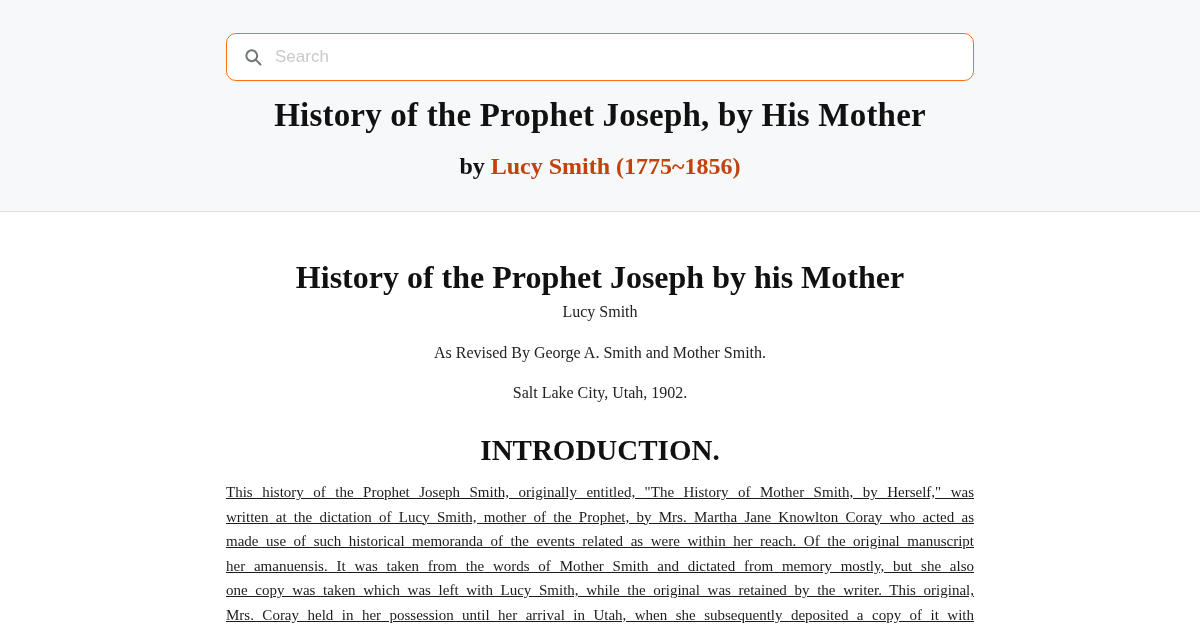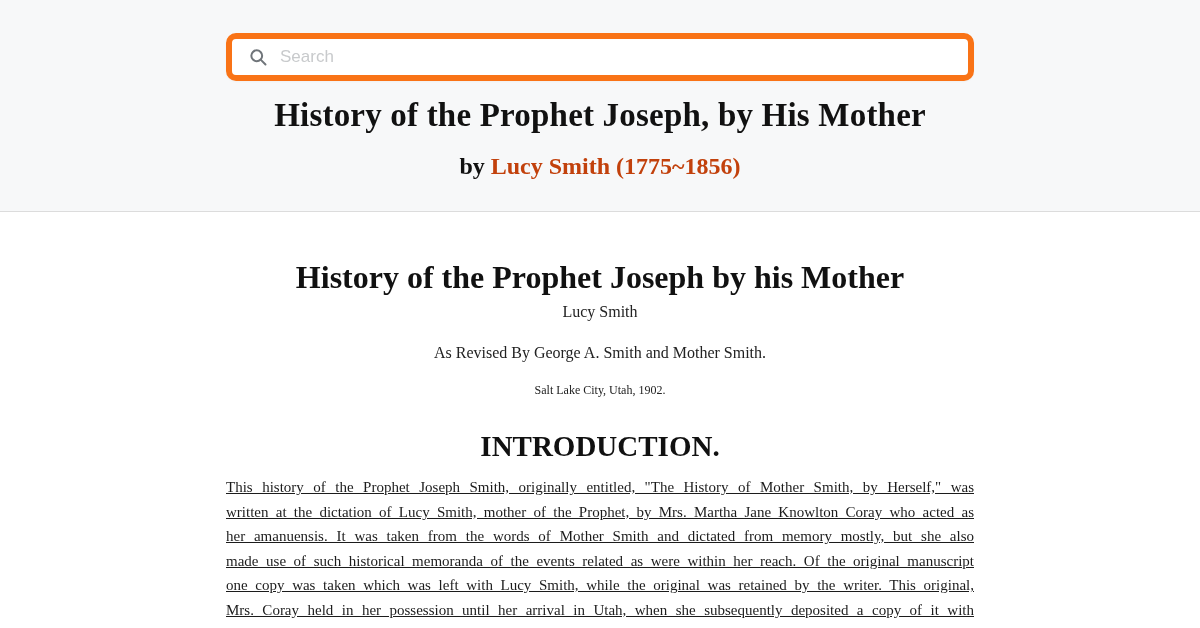--- a/index.html
+++ b/index.html
@@ -19,21 +19,21 @@
     border-bottom: 1px solid #dcdcdc;
     text-align: center;
   }
   .search-bar {
     width: 748px;
     height: 48px;
     margin: 0 auto;
     position: relative;
     top: 33px;
     background: #ffffff;
-    border: 6px solid #f97316;
+    border: 1px solid #f97316;
     border-radius: 10px;
     box-shadow: 0 1px 2px rgba(0,0,0,0.03);
     display: flex;
     align-items: center;
     padding: 0 16px;
     text-align: left;
   }
   .search-icon {
     width: 20px;
     height: 20px;
@@ -96,21 +96,21 @@
     font-size: 16px;
     line-height: 1.2;
   }
   .doc-revision {
     margin-top: 22px;
     font-size: 16px;
     line-height: 1.2;
   }
   .doc-imprint {
     margin-top: 21px;
-    font-size: 12px;
+    font-size: 16px;
     line-height: 1.2;
   }
   .section-heading {
     margin-top: 33px;
     font-size: 29px;
     line-height: 1.05;
     font-weight: bold;
     color: #111111;
   }
   .intro-paragraph {
@@ -150,18 +150,18 @@
 
 <main class="doc">
   <h2 class="doc-title">History of the Prophet Joseph by his Mother</h2>
   <p class="doc-author">Lucy Smith</p>
   <p class="doc-revision">As Revised By George A. Smith and Mother Smith.</p>
   <p class="doc-imprint">Salt Lake City, Utah, 1902.</p>
   <h3 class="section-heading">INTRODUCTION.</h3>
   <div class="intro-paragraph">
     <div class="para-line">This history of the Prophet Joseph Smith, originally entitled, "The History of Mother Smith, by Herself," was</div>
     <div class="para-line">written at the dictation of Lucy Smith, mother of the Prophet, by Mrs. Martha Jane Knowlton Coray who acted as</div>
+    <div class="para-line">made use of such historical memoranda of the events related as were within her reach. Of the original manuscript</div>
     <div class="para-line">her amanuensis. It was taken from the words of Mother Smith and dictated from memory mostly, but she also</div>
-    <div class="para-line">made use of such historical memoranda of the events related as were within her reach. Of the original manuscript</div>
     <div class="para-line">one copy was taken which was left with Lucy Smith, while the original was retained by the writer. This original,</div>
     <div class="para-line">Mrs. Coray held in her possession until her arrival in Utah, when she subsequently deposited a copy of it with</div>
   </div>
 </main>
 
 </body></html>

